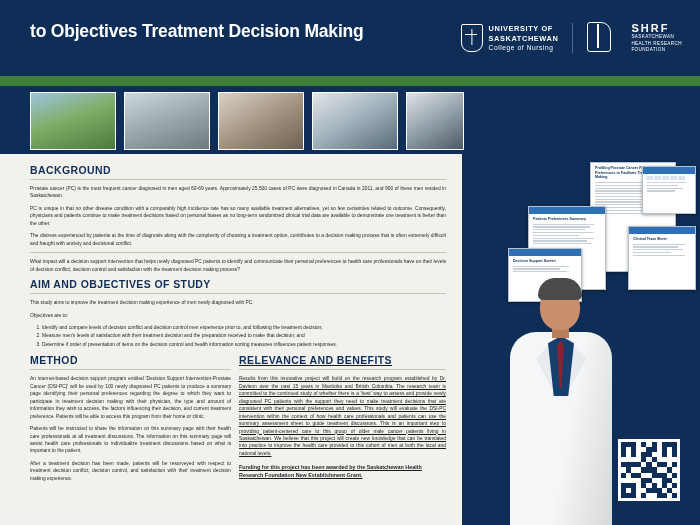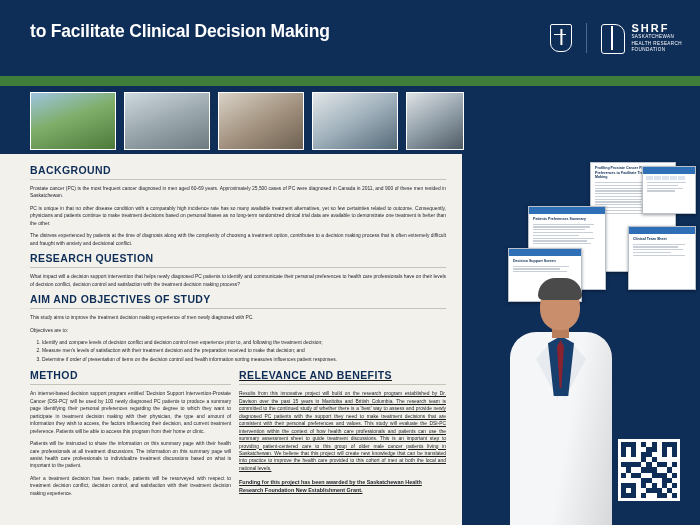--- a/index.html
+++ b/index.html
@@ -27,21 +27,21 @@
   .usask-mark:before{
     content:"";position:absolute;left:50%;top:4px;transform:translateX(-50%);
     width:1.2px;height:16px;background:#ffffff;
   }
   .usask-mark:after{
     content:"";position:absolute;left:3px;top:9px;width:12px;height:1.2px;background:#ffffff;
   }
   .usask-text{color:#fff;font-size:6.6px;line-height:1.35;letter-spacing:.6px;}
   .usask-text .l1{font-weight:bold;font-size:7.4px;}
   .divider-v{width:1px;height:30px;background:#4a6a95;}
-  .logo-shrf{display:flex;align-items:center;gap:8px;}
+  .logo-shrf{display:flex;gap:22px;}
   .shrf-mark{
     width:22px;height:28px;position:relative;
   }
   .shrf-mark .book{
     position:absolute;left:0;top:0;width:22px;height:28px;
     border:1.4px solid #ffffff;border-radius:3px 10px 3px 3px;
   }
   .shrf-mark .spine{
     position:absolute;left:10px;top:2px;width:1.3px;height:24px;background:#ffffff;
   }
@@ -142,26 +142,31 @@
   .qr-grid i{display:block;}
   .qr-grid i.on{background:#0e2d57;}
 </style>
 </head>
 <body>
 
 <div class="poster">
 
   <div class="header">
     <div class="title">
-      <div>to Facilitate Clinical Decision Making</div>
+      <div>to Objectives Treatment Decision Making</div>
     </div>
 
     <div class="logos">
       <div class="logo-usask">
         <div class="usask-mark"></div>
+        <div class="usask-text">
+          <div class="l1">UNIVERSITY OF</div>
+          <div class="l1">SASKATCHEWAN</div>
+          <div>College of Nursing</div>
+        </div>
       </div>
       <div class="divider-v"></div>
       <div class="logo-shrf">
         <div class="shrf-mark">
           <div class="book"></div>
             <div class="spine"></div>
         </div>
         <div class="shrf-text">
           <div class="big">SHRF</div>
           <div class="small">SASKATCHEWAN</div>
@@ -196,21 +201,20 @@
   <div class="body-area">
 
     <div class="leftcol">
 
       <h2 class="sect">BACKGROUND</h2>
       <div class="rule"></div>
       <p class="body">Prostate cancer (PC) is the most frequent cancer diagnosed in men aged 60-69 years. Approximately 25,500 cases of PC were diagnosed in Canada in 2011, and 900 of these men resided in Saskatchewan.</p>
       <p class="body">PC is unique in that no other disease condition with a comparably high incidence rate has so many available treatment alternatives, yet so few certainties related to outcome. Consequently, physicians and patients continue to make treatment decisions based on personal biases as no long-term randomized clinical trial data are available to demonstrate one treatment is better than the other.</p>
       <p class="body">The distress experienced by patients at the time of diagnosis along with the complexity of choosing a treatment option, contributes to a decision making process that is often extremely difficult and fraught with anxiety and decisional conflict.</p>
 
-      <h2 class="sect">RESEARCH QUESTION</h2>
       <div class="rule"></div>
       <p class="body">What impact will a decision support intervention that helps newly diagnosed PC patients to identify and communicate their personal preferences to health care professionals have on their levels of decision conflict, decision control and satisfaction with the treatment decision making process?</p>
 
       <h2 class="sect">AIM AND OBJECTIVES OF STUDY</h2>
       <div class="rule"></div>
       <p class="body">This study aims to improve the treatment decision making experience of men newly diagnosed with PC.</p>
       <p class="body">Objectives are to:</p>
       <ol class="objs">
         <li>Identify and compare levels of decision conflict and decision control men experience prior to, and following the treatment decision;</li>
         <li>Measure men's levels of satisfaction with their treatment decision and the preparation received to make that decision; and</li>

